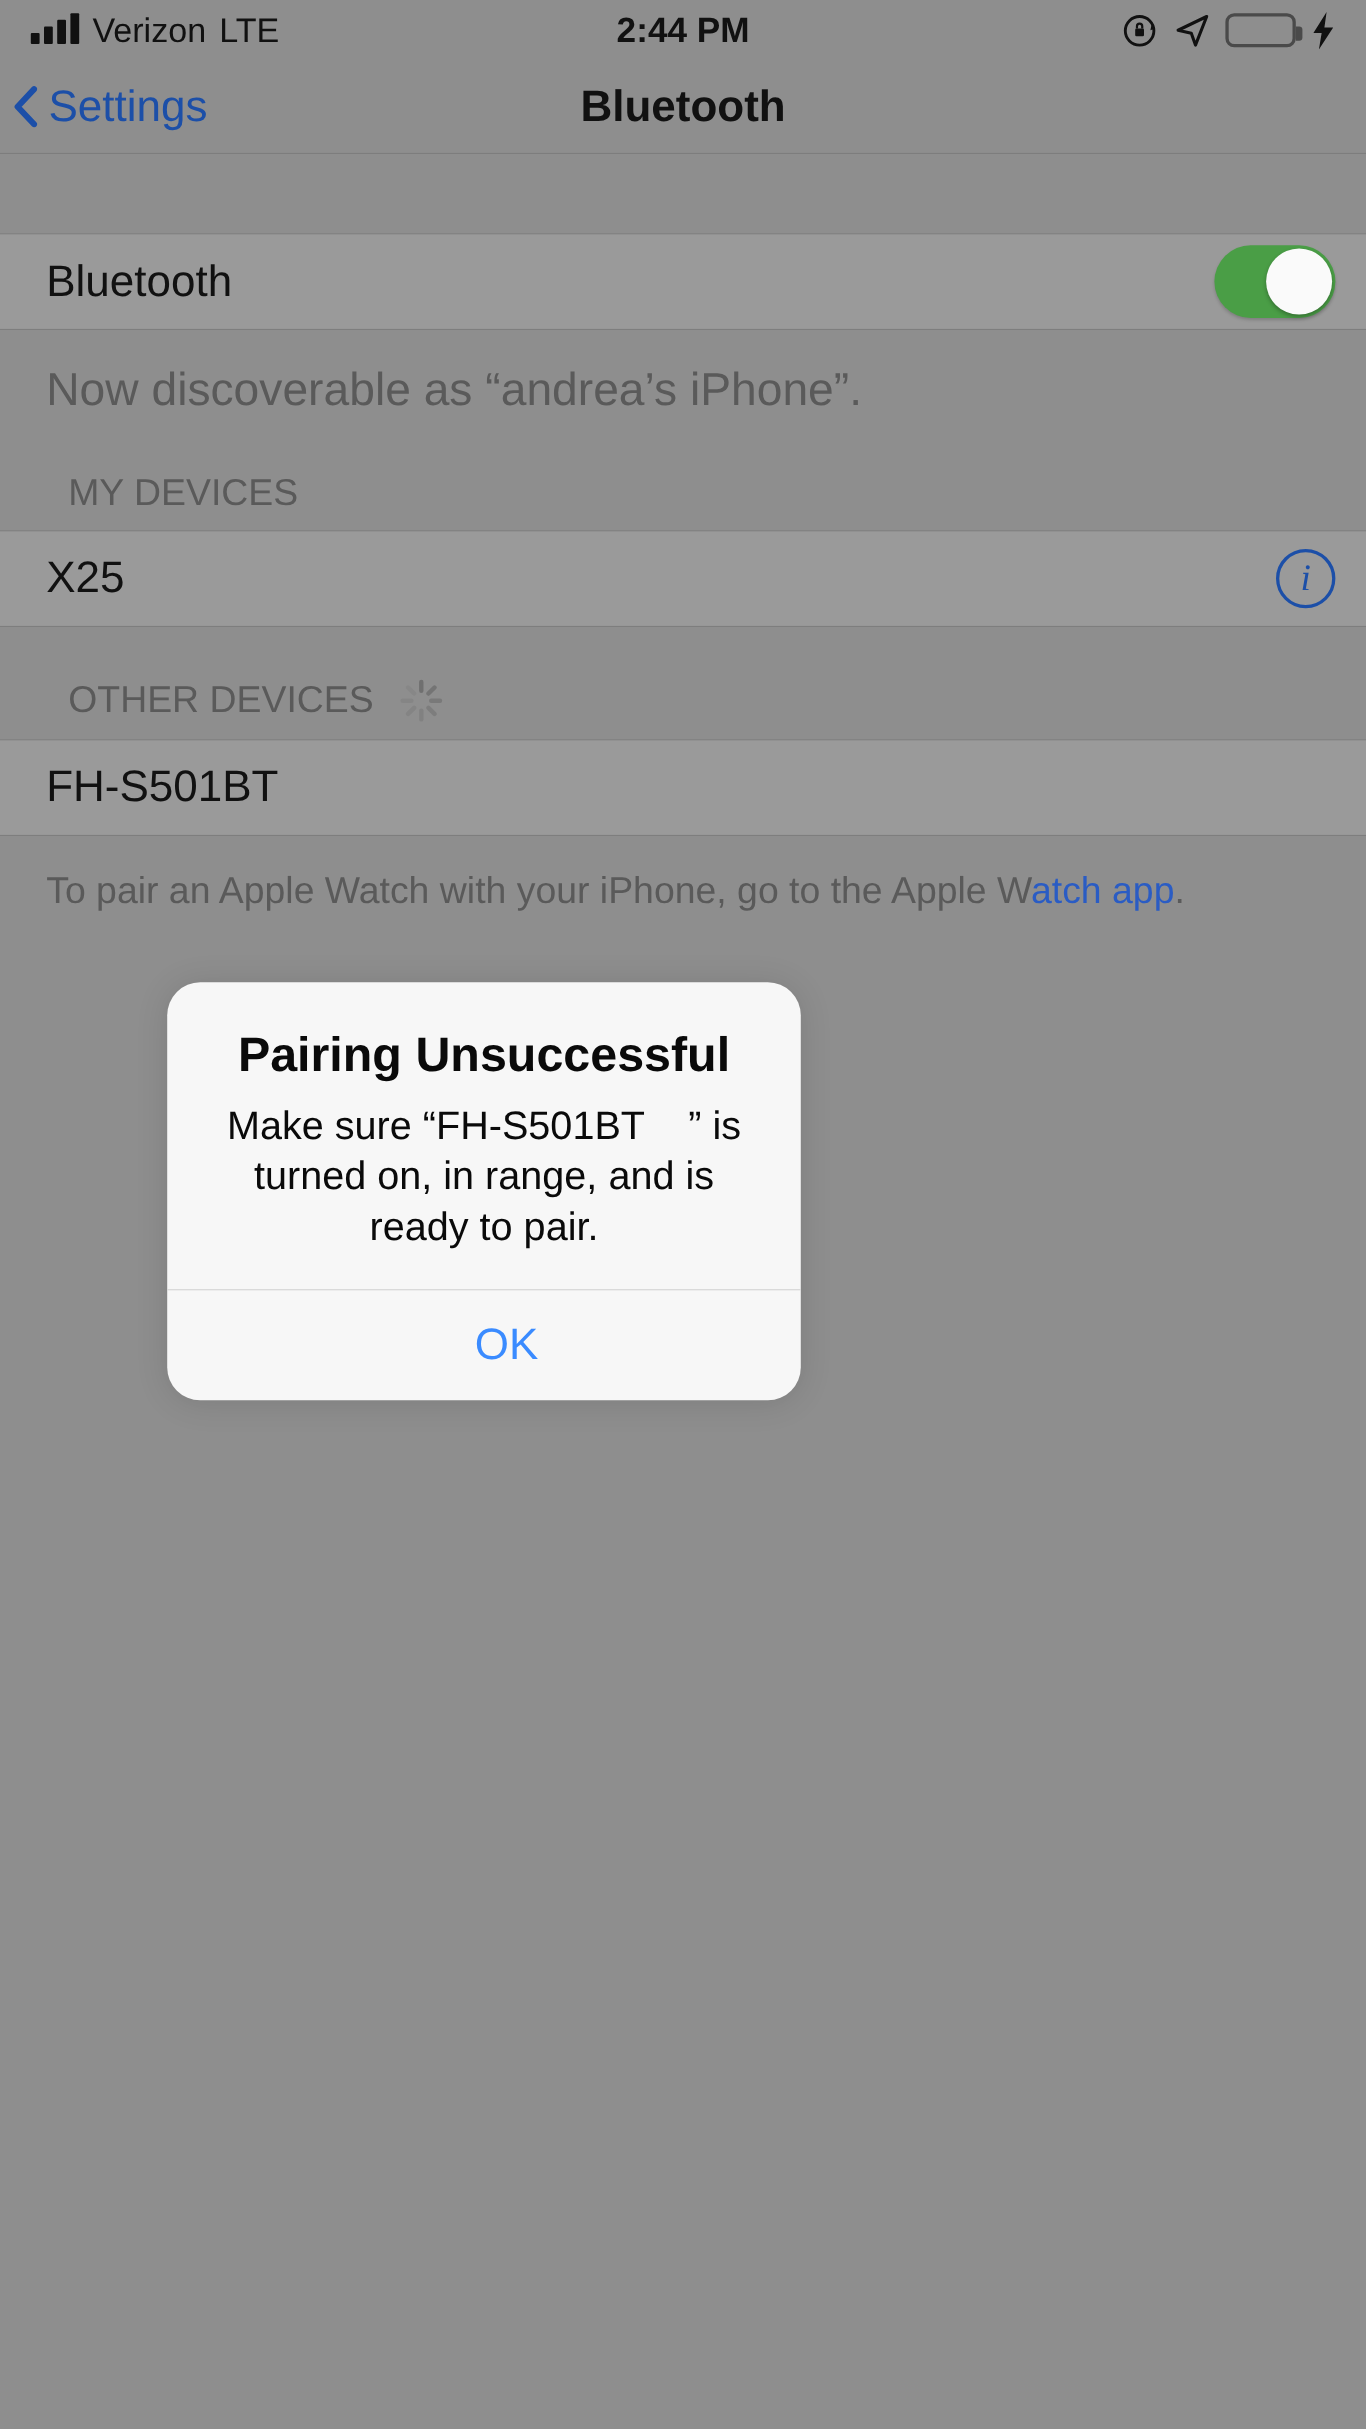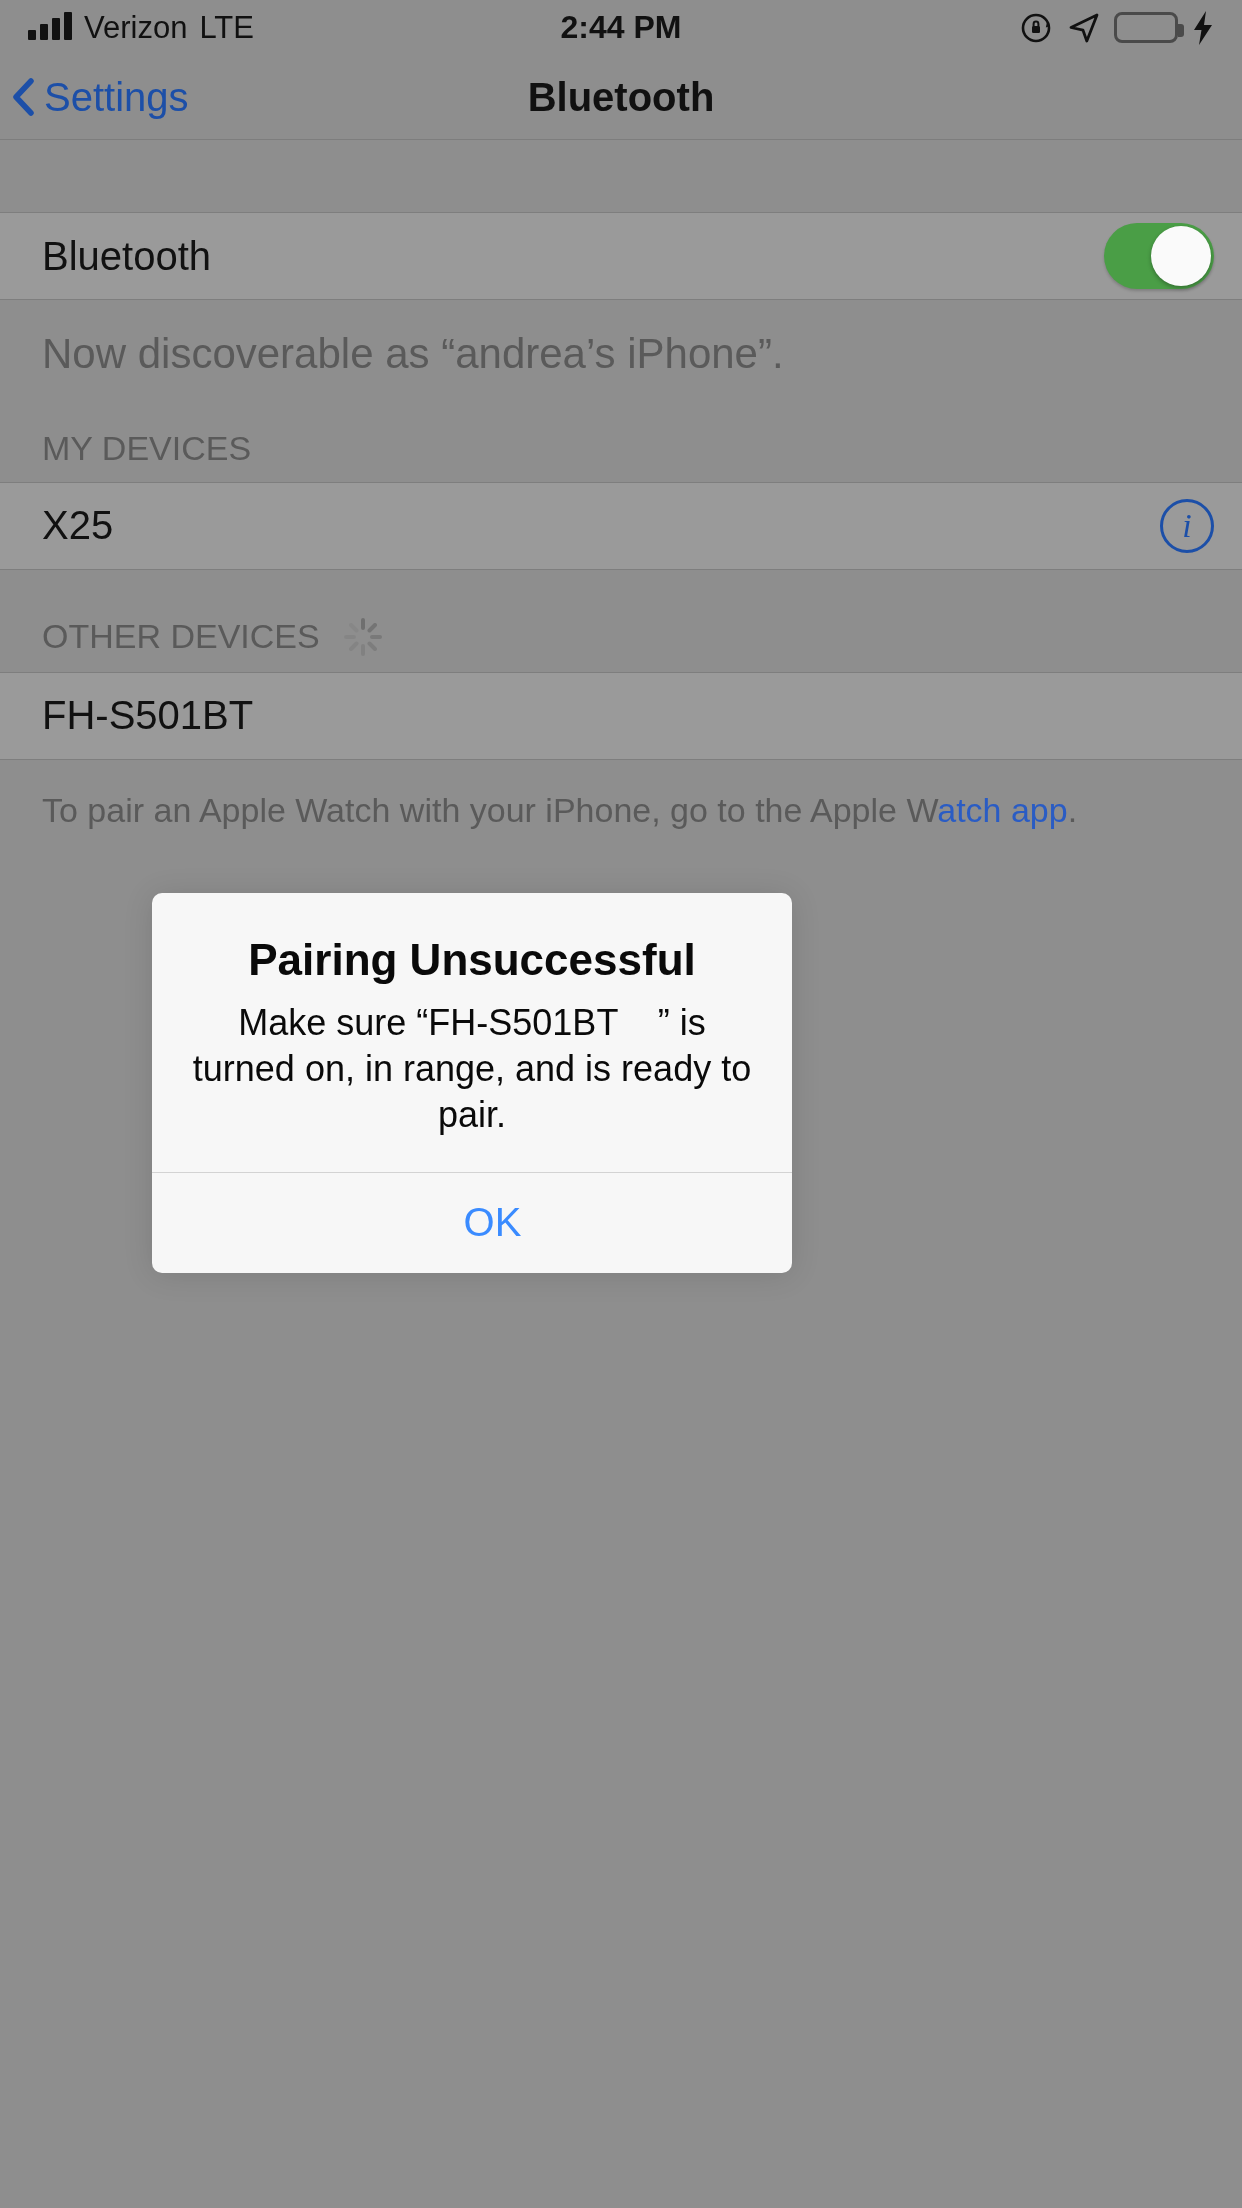--- a/index.html
+++ b/index.html
@@ -106,43 +106,43 @@
     flex:none;
   }
 
   .footnote {
     font-size:42px; color:#5a5a5a;
     padding:26px 42px 0 42px; line-height:1.35;
   }
   .section-header {
     font-size:34px; color:#5a5a5a;
     padding:46px 42px 14px 42px;
-    display:flex; align-items:center; gap:22px;
+    display:flex; align-items:center; gap:22px;margin-left:20px;
   }
   .spinner { width:42px; height:42px; flex:none; }
   .footer-text {
     font-size:34px; color:#5a5a5a;
     padding:26px 42px 0 42px; line-height:1.42;
   }
   .link { color:#2a5cc4; }
 
   
   #dim {
     position:absolute; inset:0;
     background:rgba(0,0,0,0.0);
     pointer-events:none;
   }
 
   
   #alert {
     position:absolute;
     left:152px; top:893px;
-    width:640px;
+    width:576px;
     background:#f7f7f7;
-    border-radius:10px;
+    border-radius:30px;
     overflow:hidden;
     box-shadow:0 2px 30px rgba(0,0,0,0.12);
   }
   .alert-body { padding:42px 36px 34px 36px; text-align:center; }
   .alert-title {
     font-size:44px; font-weight:bold; color:#0a0a0a;
     line-height:1.15; margin-bottom:14px;
   }
   .alert-msg {
     font-size:36px; color:#0a0a0a; line-height:1.28;

